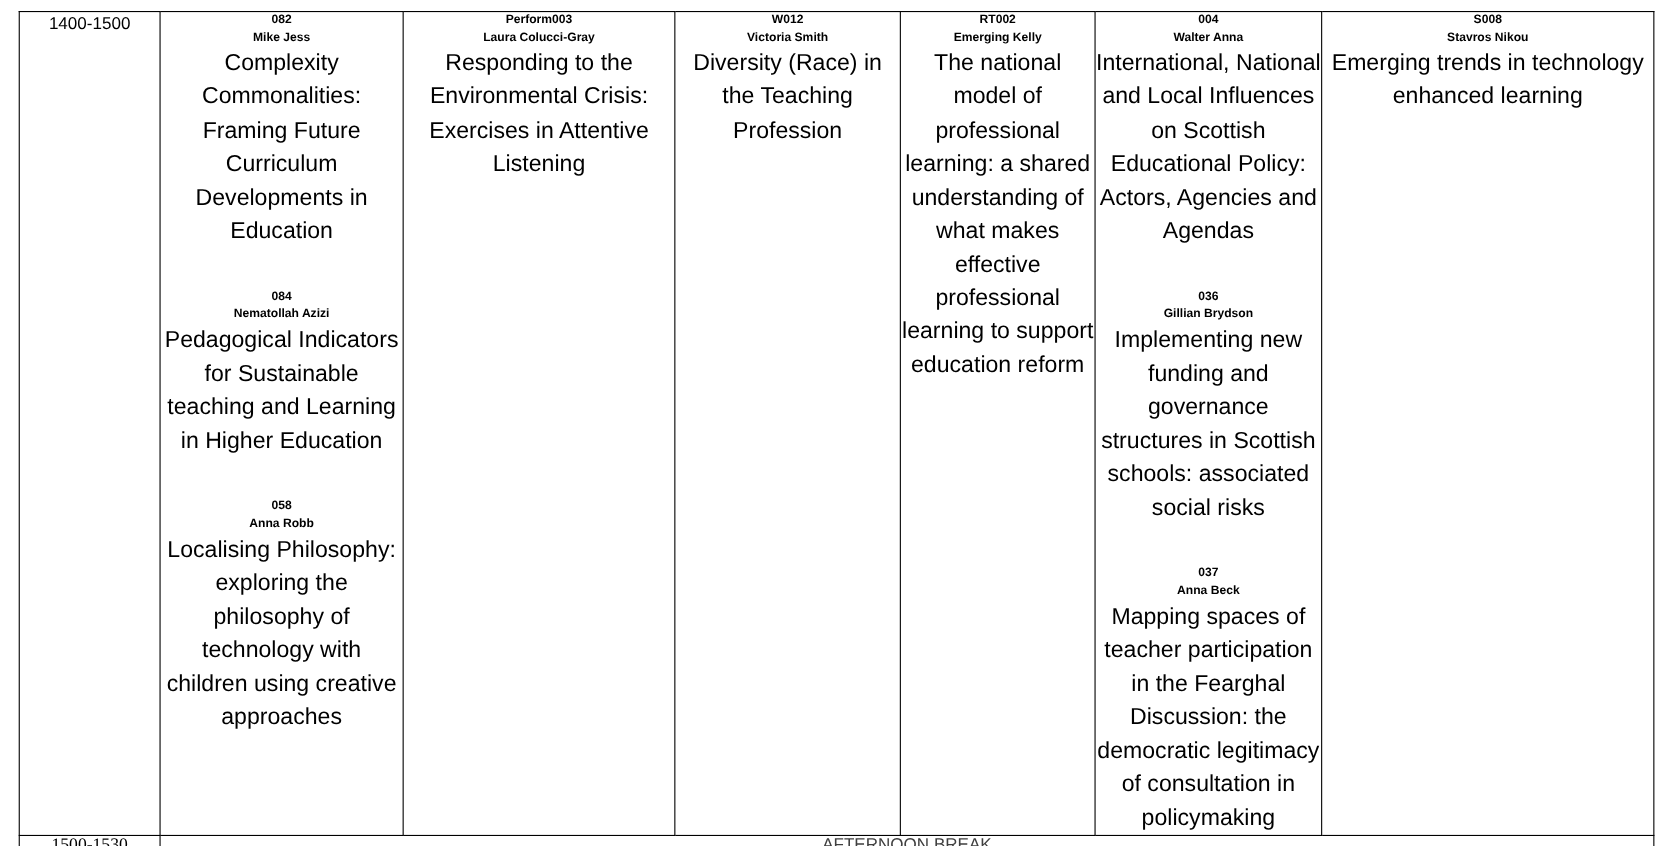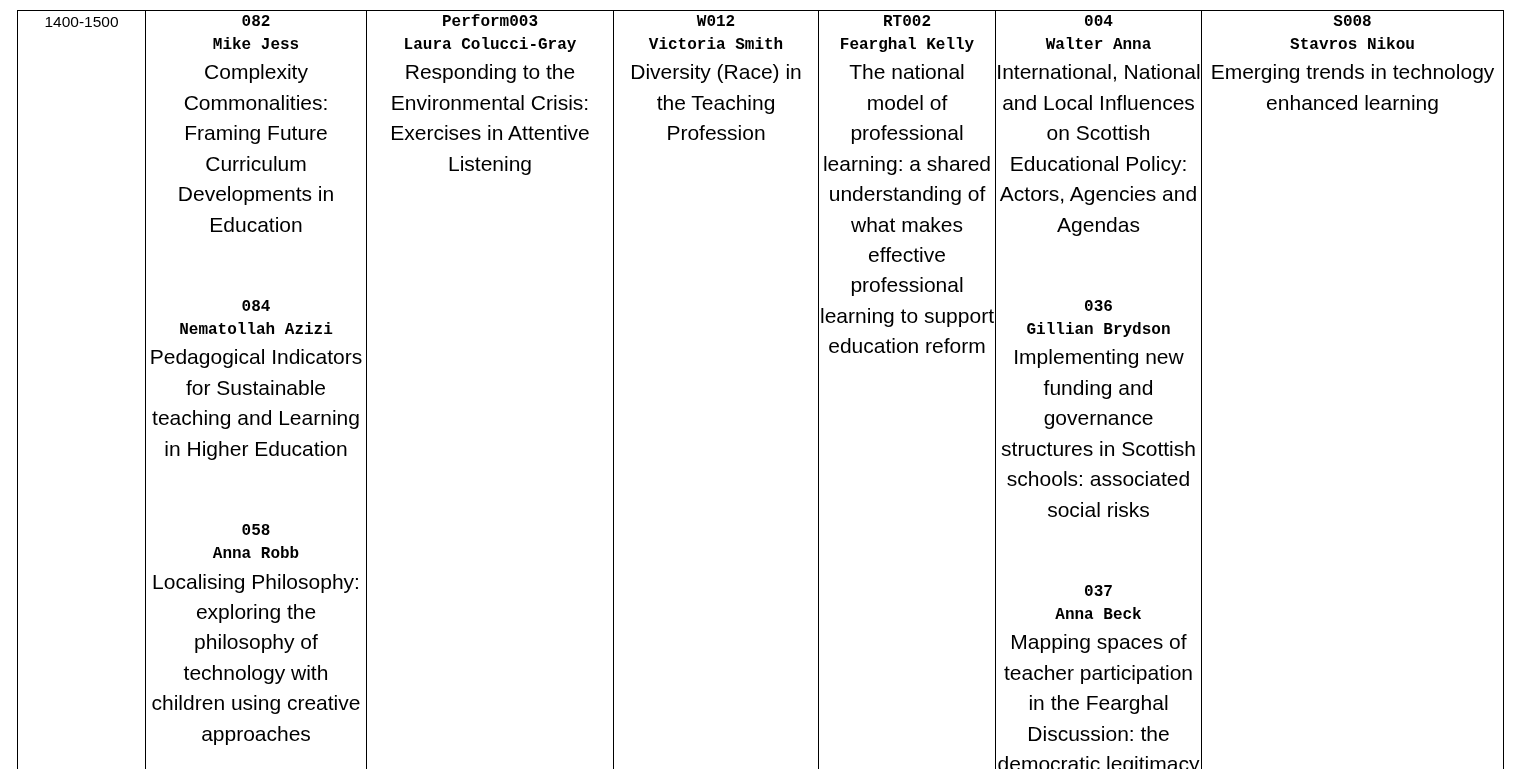--- a/index.html
+++ b/index.html
@@ -61,30 +61,29 @@
     text-align: center;
     padding: 4px 3px 6px 3px;
   }
 
   .row-main td { height: 708px; text-align: center; }
 
   .entry {
     margin: 0 0 0 0;
   }
   .entry + .entry {
-    margin-top: 56px;
+    margin-top: 37px;
   }
 
   .entry .code,
   .entry .presenter {
     font-weight: bold;
-    font-size: 16px;
+    font-size: 11px;
     line-height: 1.45;
     display: block;
-    font-family: Liberation Mono, monospace;
   }
   .entry .title {
     font-weight: normal;
     font-size: 21px;
     line-height: 1.45;
     display: block;
   }
 
   
   tr.row-break td {
@@ -159,21 +158,21 @@
           <div class="entry">
             <span class="code">W012</span>
             <span class="presenter">Victoria Smith</span>
             <span class="title">Diversity (Race) in the Teaching Profession</span>
           </div>
         </td>
 
         <td class="session-cell">
           <div class="entry">
             <span class="code">RT002</span>
-            <span class="presenter">Fearghal Kelly</span>
+            <span class="presenter">Emerging Kelly</span>
             <span class="title">The national model of professional learning: a shared understanding of what makes effective professional learning to support education reform</span>
           </div>
         </td>
 
         <td class="session-cell">
           <div class="entry">
             <span class="code">004</span>
             <span class="presenter">Walter Anna</span>
             <span class="title">International, National and Local Influences on Scottish Educational Policy: Actors, Agencies and Agendas</span>
           </div>

